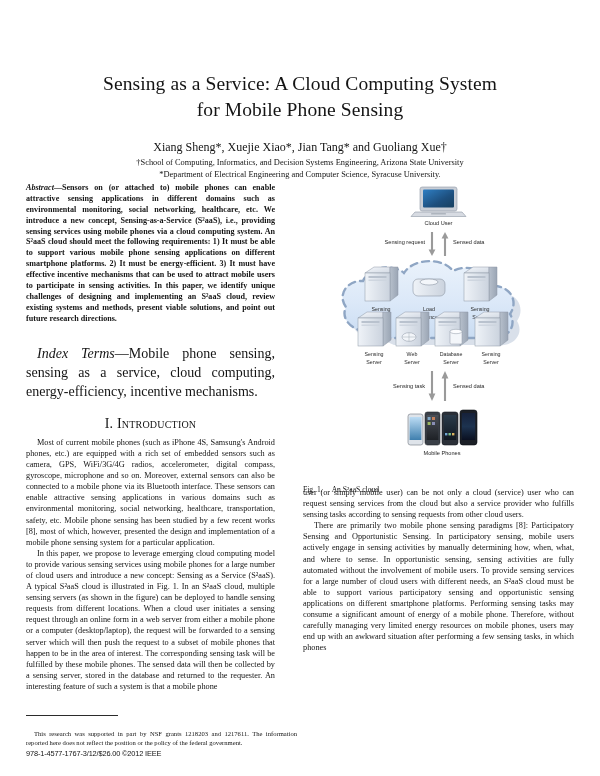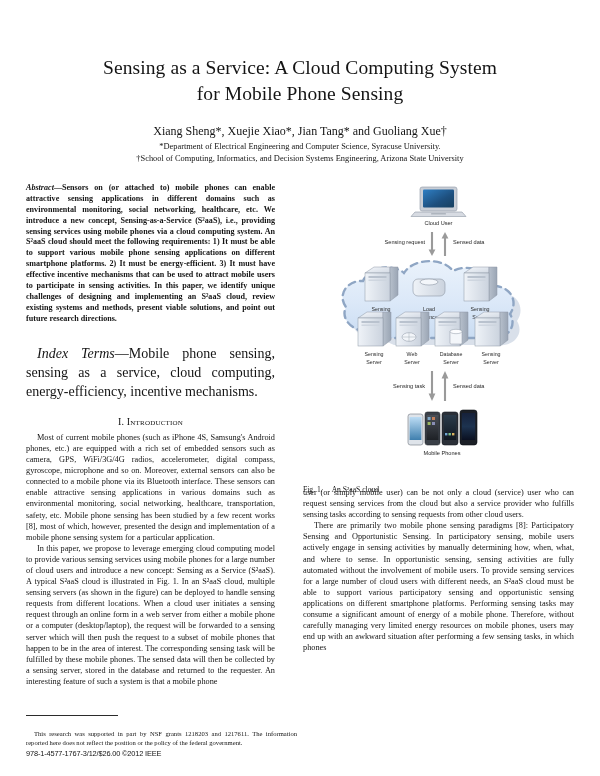--- a/index.html
+++ b/index.html
@@ -13,21 +13,21 @@
     font-family: "Liberation Serif", serif;
     color: #141414;
     position: relative;
     overflow: hidden;
   }
   .page {
     width: 600px;
     height: 776px;
     position: relative;
     box-sizing: border-box;
-    padding: 0;
+    padding: 16px;
   }
 
   
   .title-block {
     padding: 55px 48px 0 48px;
     text-align: center;
   }
   .paper-title {
     font-size: 19.5px;
     line-height: 1.32;
@@ -83,21 +83,21 @@
     font-weight: normal;
     font-size: 14px;
     line-height: 1.345;
     text-align: justify;
     text-indent: 11px;
     margin-top: 21px;
   }
   .idxterms .lead { font-style: italic; }
   .sec-head {
     text-align: center;
-    font-size: 10px;
+    font-size: 14px;
     margin: 14px 0 5px 0;
     font-variant: small-caps;
     letter-spacing: 0.2px;
   }
   .sec-head .numeral { font-variant: normal; }
 
   
   .footnote-rule {
     position: absolute;
     left: 0;
@@ -155,22 +155,22 @@
 <body>
 
 <div class="page">
 
   <div class="title-block">
     <h1 class="paper-title">
       <span>Sensing as a Service: A Cloud Computing System</span><br>
       <span>for Mobile Phone Sensing</span>
     </h1>
     <div class="authors">Xiang Sheng*, Xuejie Xiao*, Jian Tang* and Guoliang Xue†</div>
+    <div class="affil">†School of Computing, Informatics, and Decision Systems Engineering, Arizona State University</div>
     <div class="affil">*Department of Electrical Engineering and Computer Science, Syracuse University.</div>
-    <div class="affil">†School of Computing, Informatics, and Decision Systems Engineering, Arizona State University</div>
   </div>
 
   <div class="columns">
 
     <div class="col">
 
       <p class="abstract">
         <span class="lead">Abstract</span><span>—Sensors on (or attached to) mobile phones can enable attractive sensing applications in different domains such as environmental monitoring, social networking, healthcare, etc. We introduce a new concept, Sensing-as-a-Service (S²aaS), i.e., providing sensing services using mobile phones via a cloud computing system. An S²aaS cloud should meet the following requirements: 1) It must be able to support various mobile phone sensing applications on different smartphone platforms. 2) It must be energy-efficient. 3) It must have effective incentive mechanisms that can be used to attract mobile users to participate in sensing activities. In this paper, we identify unique challenges of designing and implementing an S²aaS cloud, review existing systems and methods, present viable solutions, and point out future research directions.</span>
       </p>
 

